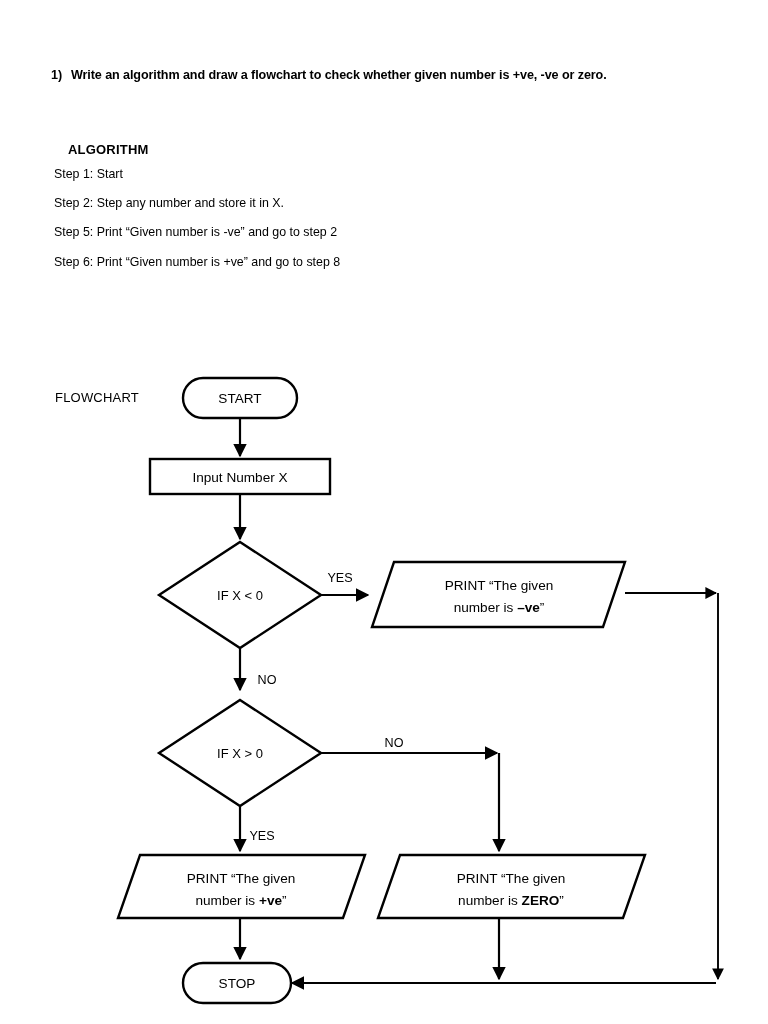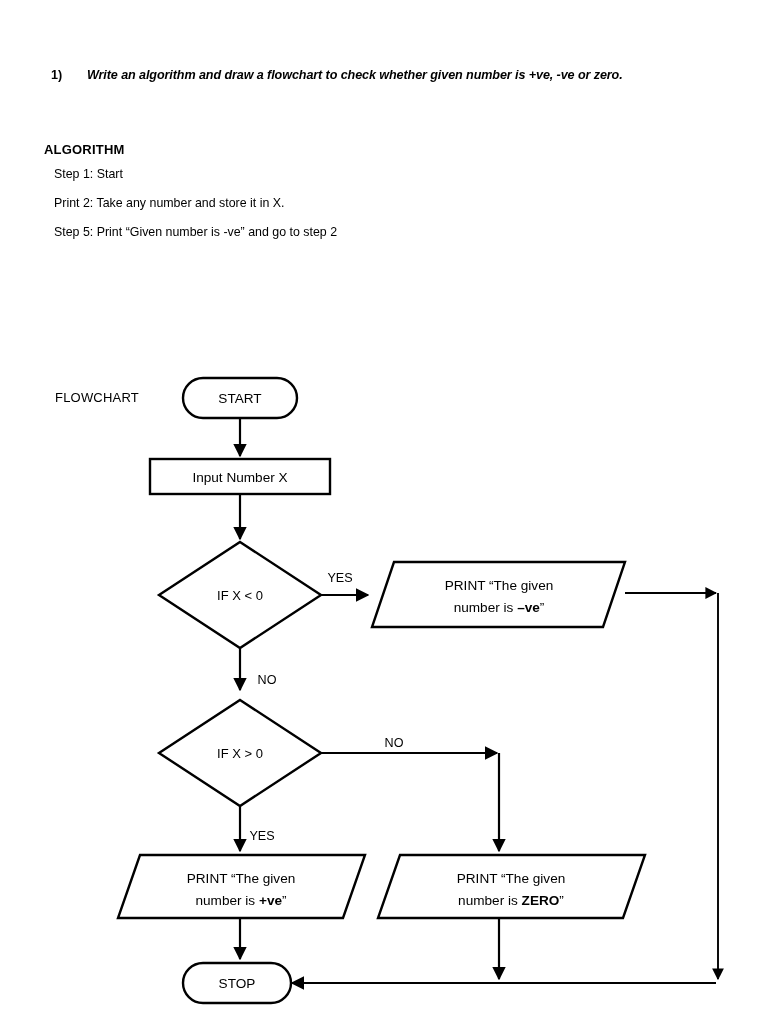--- a/index.html
+++ b/index.html
@@ -34,27 +34,26 @@
     line-height: 1.55;
     letter-spacing: -0.1px;
   }
   .question .qnum {
     position: absolute;
     left: 0;
     top: 0;
   }
   .question .qtext {
     display: block;
-    margin-left: 36px;
-    font-style: italic;
+    margin-left: 20px;
   }
   
   .algo-heading {
     position: absolute;
-    left: 44px;
+    left: 68px;
     top: 142px;
     font-size: 13px;
     font-weight: bold;
     letter-spacing: 0.2px;
   }
   .algo-steps {
     position: absolute;
     left: 54px;
     top: 160px;
     width: 620px;
@@ -129,22 +128,23 @@
 
   <div class="question">
     <span class="qnum">1)</span>
     <span class="qtext">Write an algorithm and draw a flowchart to check whether given number is +ve, -ve or zero.</span>
   </div>
 
   <div class="algo-heading">ALGORITHM</div>
 
   <div class="algo-steps">
     <div class="step">Step 1: Start</div>
-    <div class="step">Print 2: Take any number and store it in X.</div>
+    <div class="step">Step 2: Step any number and store it in X.</div>
     <div class="step">Step 5: Print “Given number is -ve” and go to step 2</div>
+    <div class="step">Step 6: Print “Given number is +ve” and go to step 8</div>
   </div>
 
   <div class="flowchart-label">FLOWCHART</div>
 
   <svg class="flow-svg" viewBox="0 0 768 1024">
     <defs>
       <marker id="arrow" viewBox="0 0 10 10" refX="9" refY="5" markerWidth="6.2" markerHeight="6.2" orient="auto-start-reverse">
         <path d="M 0 0 L 10 5 L 0 10 z" fill="#000000"></path>
       </marker>
     </defs>

